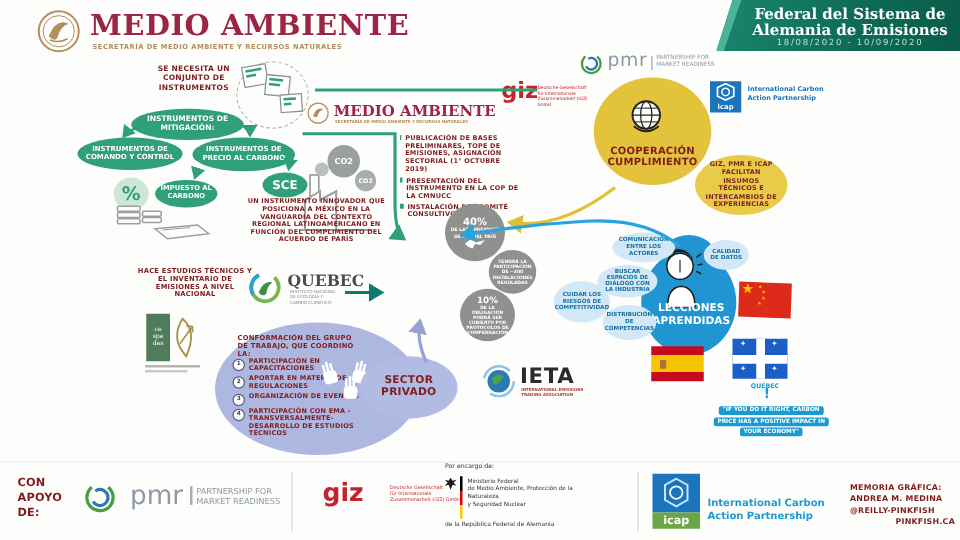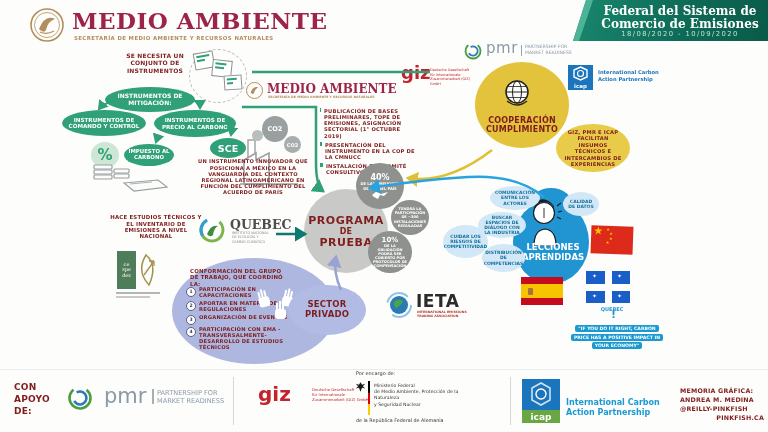--- a/index.html
+++ b/index.html
@@ -39,21 +39,21 @@
   </div>
   <div class="el serif b" style="left:72px;top:7px;width:260px;height:26px;font-size:23px;color:#9d2449;letter-spacing:.5px">MEDIO AMBIENTE</div>
   <div class="el b" style="left:74px;top:35px;width:260px;height:8px;font-size:5.4px;color:#b38e5d;letter-spacing:.4px">SECRETARÍA DE MEDIO AMBIENTE Y RECURSOS NATURALES</div>
 
   <div class="el" style="left:560px;top:0;width:208px;height:41px;
        clip-path:polygon(26px 0,100% 0,100% 100%,13px 100%);
        background:linear-gradient(105deg,#1b8a70 0%,#0d6a56 60%,#0a5b49 100%)"></div>
   <div class="el" style="left:560px;top:0;width:46px;height:41px;
        clip-path:polygon(26px 0,33px 0,19px 100%,13px 100%);background:#4db396"></div>
   <div class="el serif b" style="left:596px;top:4px;width:168px;height:15px;font-size:12px;color:#fff;text-align:center">Federal del Sistema de</div>
-  <div class="el serif b" style="left:596px;top:17px;width:168px;height:13px;font-size:12px;color:#fff;text-align:center">Comercio de Emisiones</div>
+  <div class="el serif b" style="left:596px;top:17px;width:168px;height:13px;font-size:12px;color:#fff;text-align:center">Alemania de Emisiones</div>
   <div class="el" style="left:596px;top:30px;width:168px;height:9px;font-size:6.8px;color:#bfe0d5;letter-spacing:1.4px;text-align:center">18/08/2020 - 10/09/2020</div>
 
   <div class="el hw fx" style="left:118px;top:50px;width:74px;height:26px;font-size:6px;line-height:1.2">SE NECESITA UN CONJUNTO DE INSTRUMENTOS</div>
 
   <div class="el" style="left:189px;top:49px;width:58px;height:54px;border:1.5px dashed #b9b9b9;border-radius:50%"></div>
   <div class="el" style="left:194px;top:52px;width:20px;height:17px;background:#fff;border:1.2px solid #8f8f8f;transform:rotate(-10deg)">
     <div class="note-scribble" style="width:70%"></div>
       <div class="note-scribble" style="width:45%"></div>
   </div>
   <div class="el" style="left:212px;top:60px;width:20px;height:17px;background:#fff;border:1.2px solid #8f8f8f;transform:rotate(6deg)">
@@ -116,25 +116,20 @@
     <div class="hw" style="font-size:5.2px;line-height:1.18;margin-bottom:3px;display:flex">
       <span class="sq"></span>
       <span>PRESENTACIÓN DEL INSTRUMENTO EN LA COP DE LA CMNUCC</span>
     </div>
     <div class="hw" style="font-size:5.2px;line-height:1.18;display:flex">
       <span class="sq"></span>
       <span>INSTALACIÓN DEL COMITÉ CONSULTIVO</span>
     </div>
   </div>
 
-  <div class="el ell fx col" style="left:304px;top:189px;width:84px;height:84px;background:#c9c9c7">
-    <div class="hw" style="font-size:11px;letter-spacing:.5px">PROGRAMA</div>
-    <div class="hw" style="font-size:8px">DE</div>
-    <div class="hw" style="font-size:11px;letter-spacing:.5px">PRUEBA</div>
-  </div>
 
   <div class="el gs fx col" style="left:356px;top:163px;width:48px;height:46px;padding:3px">
     <div class="b" style="font-size:8px">40%</div>
     <div class="b" style="font-size:3.7px;line-height:1.15">DE LAS EMISIONES DE GEI DEL PAÍS</div>
     <svg width="17" height="8" viewBox="0 0 17 8">
       <polygon points="0,4 5,0 9,3 16,1 12,5 8,4 6,8 2,6" fill="#fff"></polygon>
     </svg>
   </div>
   <div class="el gs fx b" style="left:391px;top:200px;width:38px;height:35px;font-size:3.6px;line-height:1.15;padding:3px">TENDRÁ LA PARTICIPACIÓN DE ~300 INSTALACIONES REGULADAS</div>
   <div class="el gs fx col" style="left:368px;top:231px;width:44px;height:42px;padding:3px">

